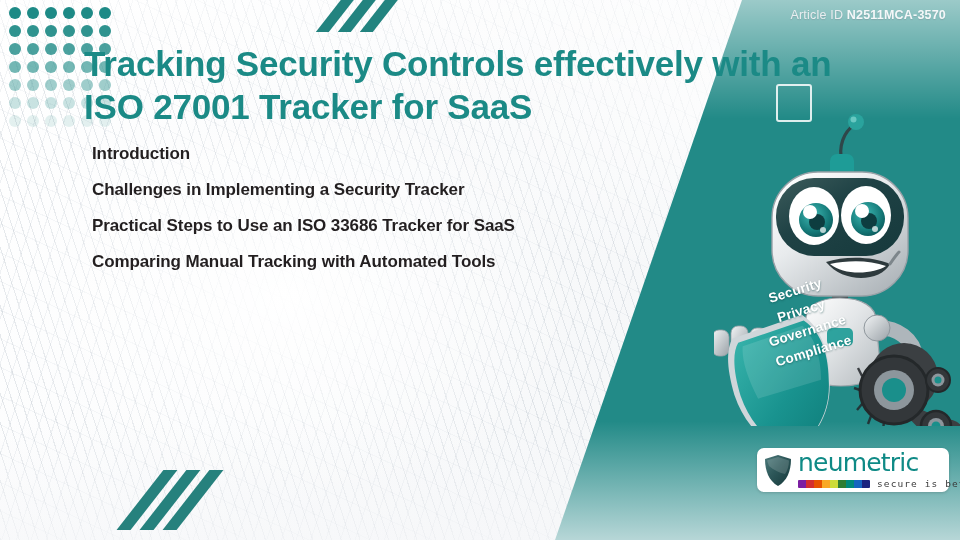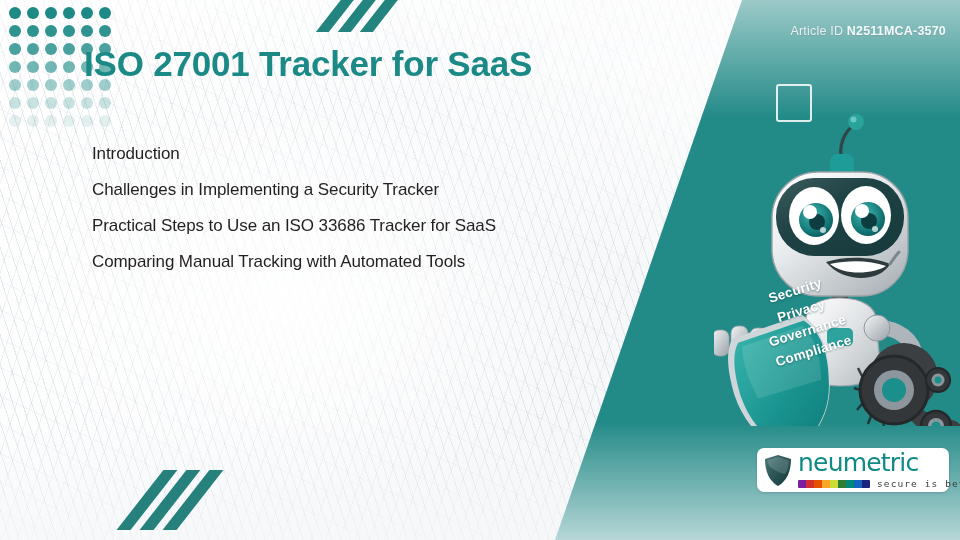--- a/index.html
+++ b/index.html
@@ -65,21 +65,21 @@
 
   
   .square-outline {
     position:absolute; left:776px; top:84px; width:36px; height:38px;
     border:2px solid rgba(255,255,255,.85);
     border-radius:3px;
   }
 
   
   .article-id {
-    position:absolute; right:14px; top:24px;
+    position:absolute; right:14px; top:8px;
     font-size:12.5px; letter-spacing:.2px;
     color:#e8eef0;
     text-shadow:0 1px 1px rgba(120,130,140,.35);
     white-space:nowrap;
   }
   .article-id .code { font-weight:bold; color:#f4f8f9; }
 
   
   .title {
     position:absolute; left:84px; top:42px; width:820px;
@@ -89,21 +89,21 @@
   }
   .title .l2 { display:block; }
 
   
   .toc {
     position:absolute; left:92px; top:136px; width:620px;
   }
   .toc .item {
     color:#231f20;
     font-size:17px;
-    font-weight:normal;
+    font-weight:bold;
     line-height:36px;
     letter-spacing:-.1px;
     white-space:nowrap;
   }
 
   
   #robot { position:absolute; left:714px; top:96px; width:250px; height:330px; }
 
   
   .shield-words {
@@ -235,20 +235,21 @@
   </div>
 
   <div class="square-outline"></div>
 
   <div class="article-id">
     <span>Article ID</span>
     <span class="code">N2511MCA-3570</span>
   </div>
 
   <h1 class="title">
+    <span>Tracking Security Controls effectively with an</span>
     <span class="l2">ISO 27001 Tracker for SaaS</span>
   </h1>
 
   <div class="toc">
     <div class="item">Introduction</div>
     <div class="item">Challenges in Implementing a Security Tracker</div>
     <div class="item">Practical Steps to Use an ISO 33686 Tracker for SaaS</div>
     <div class="item">Comparing Manual Tracking with Automated Tools</div>
   </div>
 

